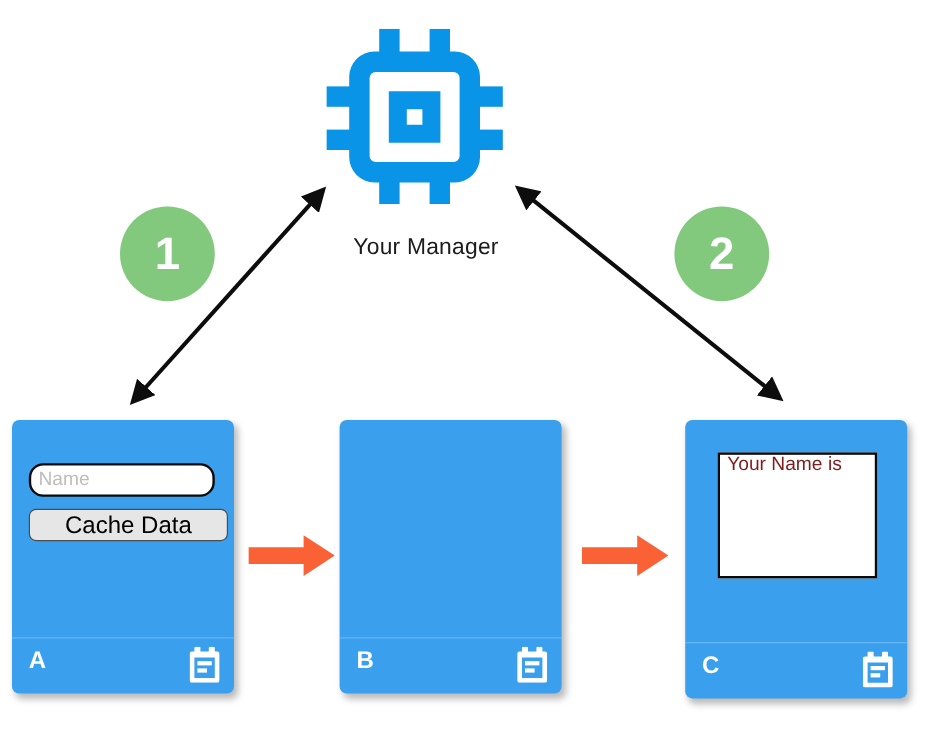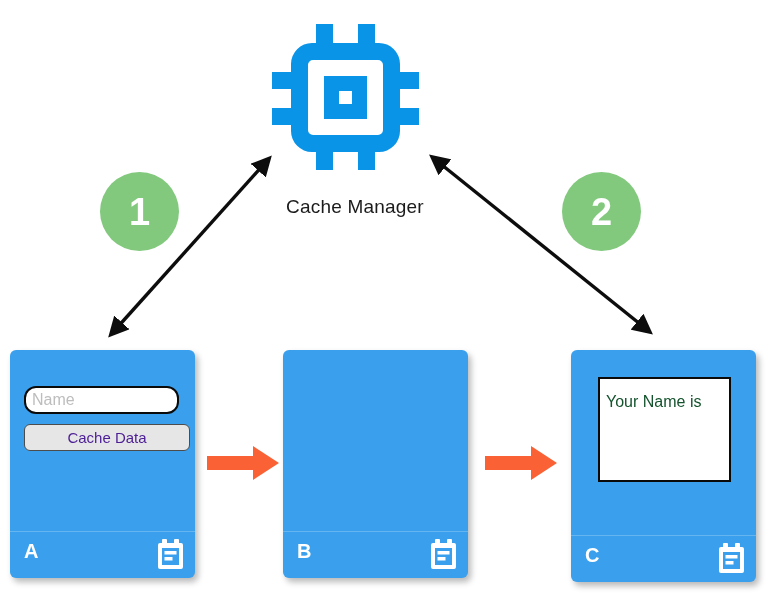--- a/index.html
+++ b/index.html
@@ -132,44 +132,44 @@
     position: absolute;
     left: 14px;
     top: 74px;
     width: 166px;
     height: 27px;
     background: #e6e6e6;
     border: 1px solid #4c4c4c;
     border-radius: 6px;
     box-sizing: border-box;
     font-family: "Liberation Sans", sans-serif;
-    font-size: 15px;
-    color: #4c1d95;
+    font-size: 20px;
+    color: #000000;
     cursor: pointer;
     padding: 0;
     line-height: 1;
   }
 
   
   #result-box {
     position: absolute;
     left: 27px;
     top: 27px;
     width: 133px;
     height: 105px;
     background: #ffffff;
     border: 2px solid #0a0a0a;
     box-sizing: border-box;
   }
   #result-text {
     position: absolute;
     left: 6px;
-    top: 14px;
+    top: 0;
     font-size: 16px;
-    color: #14532d;
+    color: #7f1d1d;
     white-space: nowrap;
   }
 
   
   .flow-arrow {
     position: absolute;
     width: 72px;
     height: 34px;
   }
   #flow-arrow-1 { left: 207px; top: 446px; }
@@ -197,21 +197,21 @@
         <rect x="121" y="84" width="26" height="17"></rect>
 
         <path d="M40,19 L107,19 A21,21 0 0,1 128,40 L128,107 A21,21 0 0,1 107,128 L40,128 A21,21 0 0,1 19,107 L19,40 A21,21 0 0,1 40,19 Z
                  M41,36 A5,5 0 0,0 36,41 L36,106 A5,5 0 0,0 41,111 L106,111 A5,5 0 0,0 111,106 L111,41 A5,5 0 0,0 106,36 Z" fill-rule="evenodd"></path>
 
         <path d="M52,52 L95,52 L95,95 L52,95 Z M67,67 L80,67 L80,80 L67,80 Z" fill-rule="evenodd"></path>
       </g>
     </svg>
   </div>
 
-  <div id="cache-manager-label">Cache Manager</div>
+  <div id="cache-manager-label">Your Manager</div>
 
   <svg id="connectors" viewBox="0 0 775 614" aria-hidden="true">
     <defs>
       <marker id="arrowhead" markerWidth="6" markerHeight="6" refX="3" refY="3" orient="auto">
         <path d="M0,0 L6,3 L0,6 Z" fill="#0d0d0d"></path>
       </marker>
       <marker id="arrowtail" markerWidth="6" markerHeight="6" refX="3" refY="3" orient="auto-start-reverse">
         <path d="M0,0 L6,3 L0,6 Z" fill="#0d0d0d"></path>
       </marker>
     </defs>

